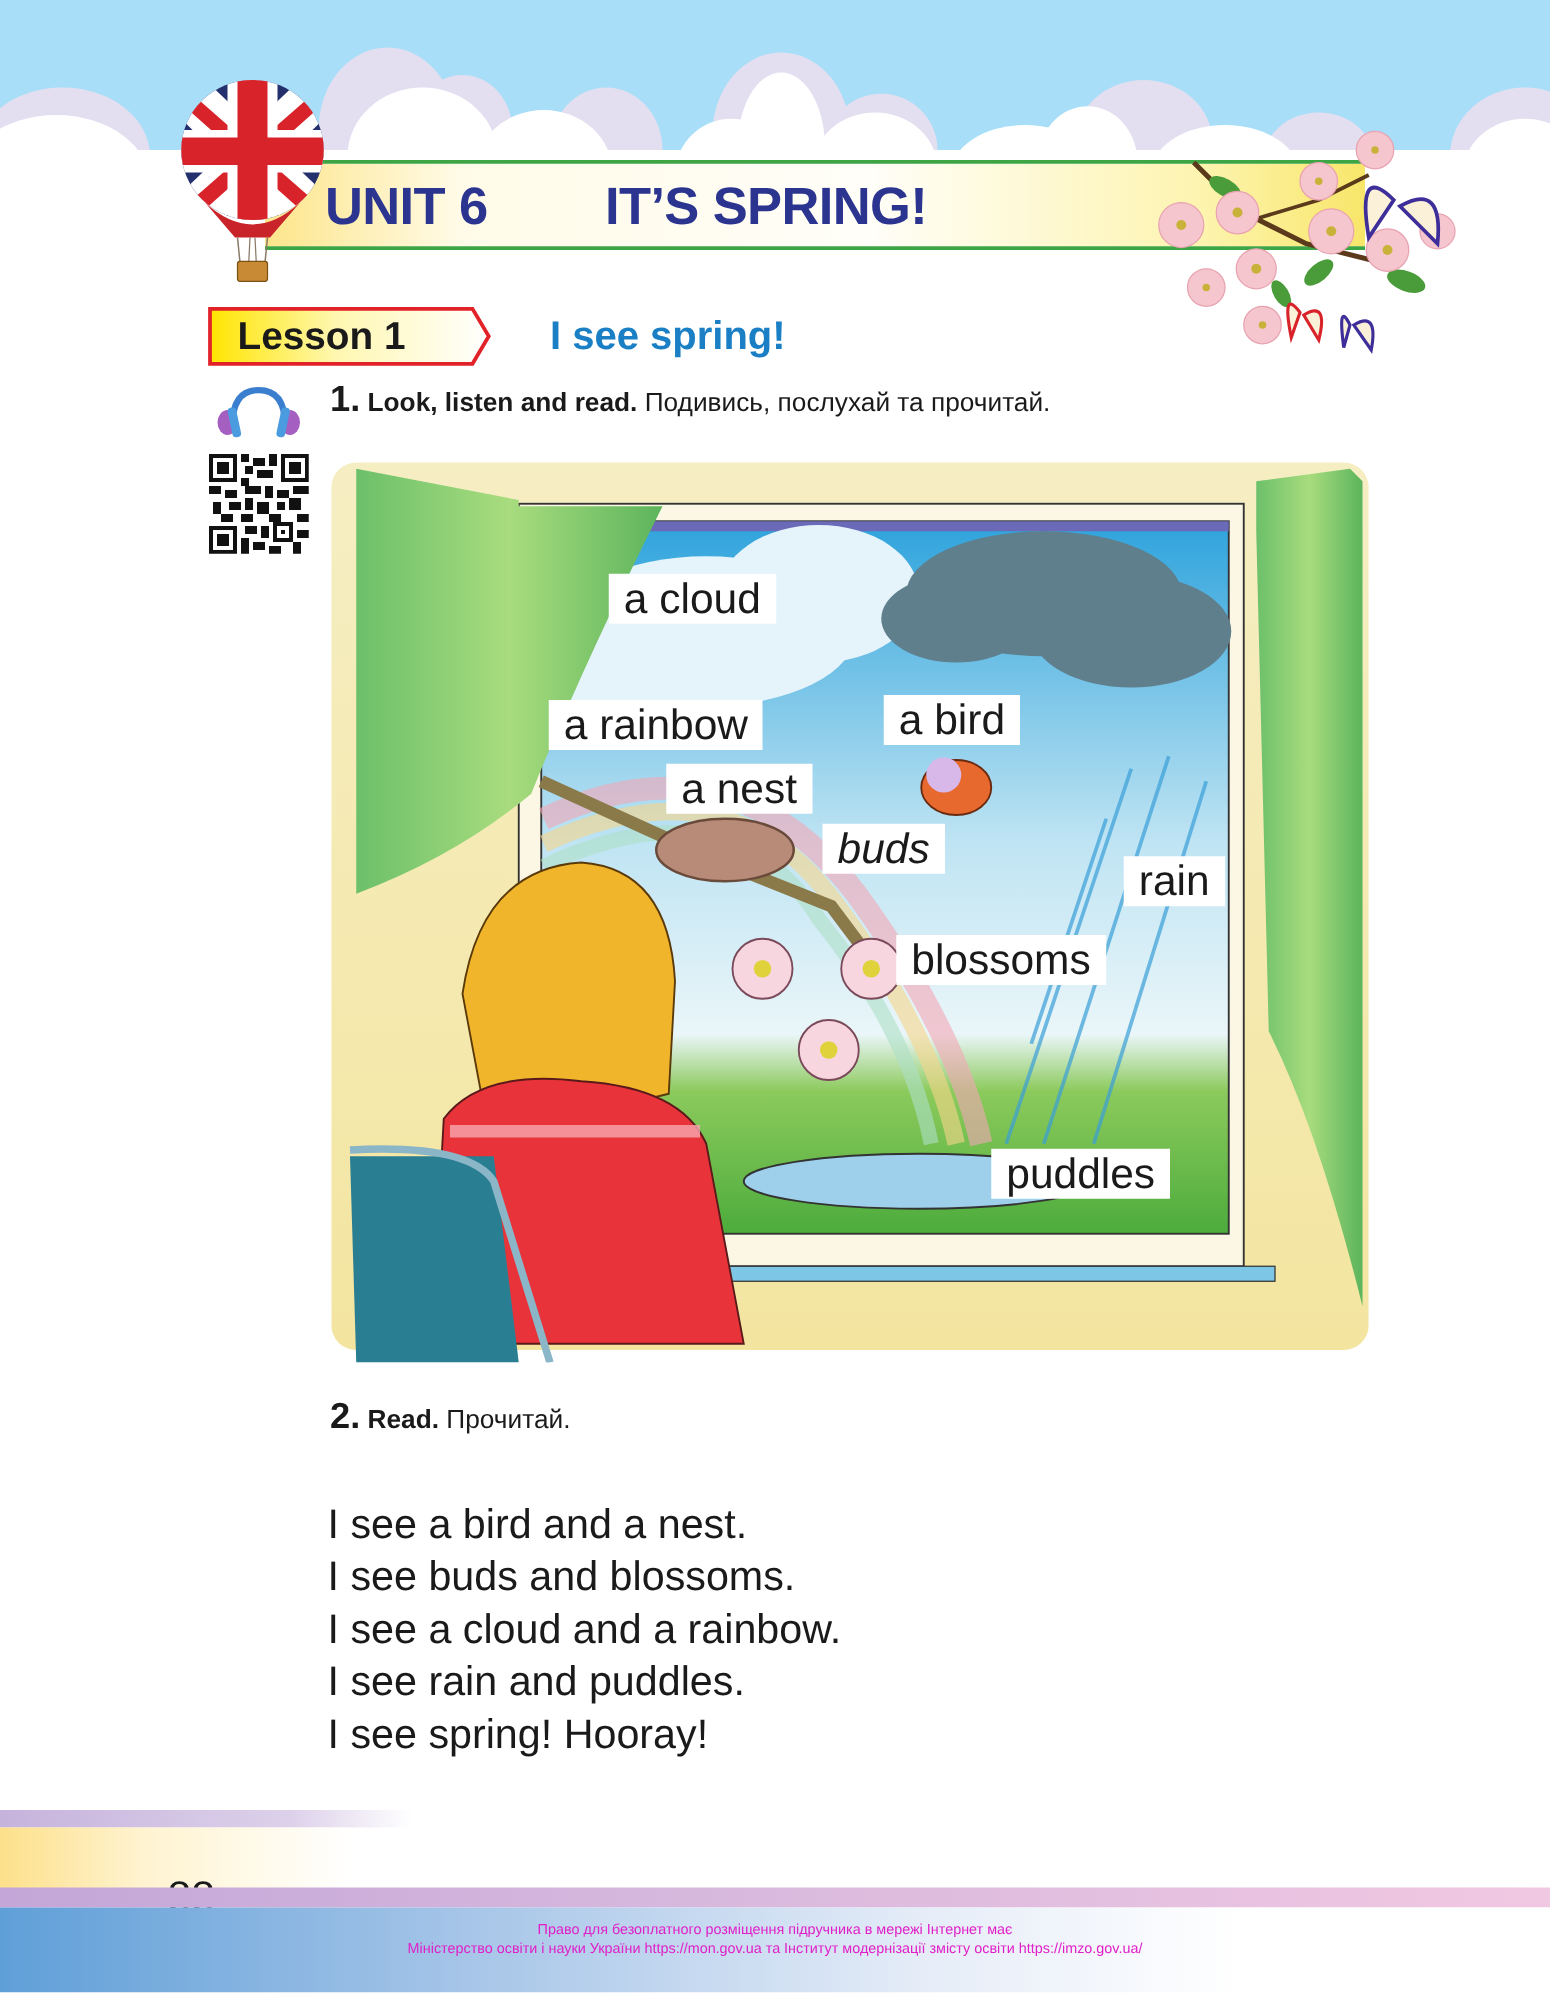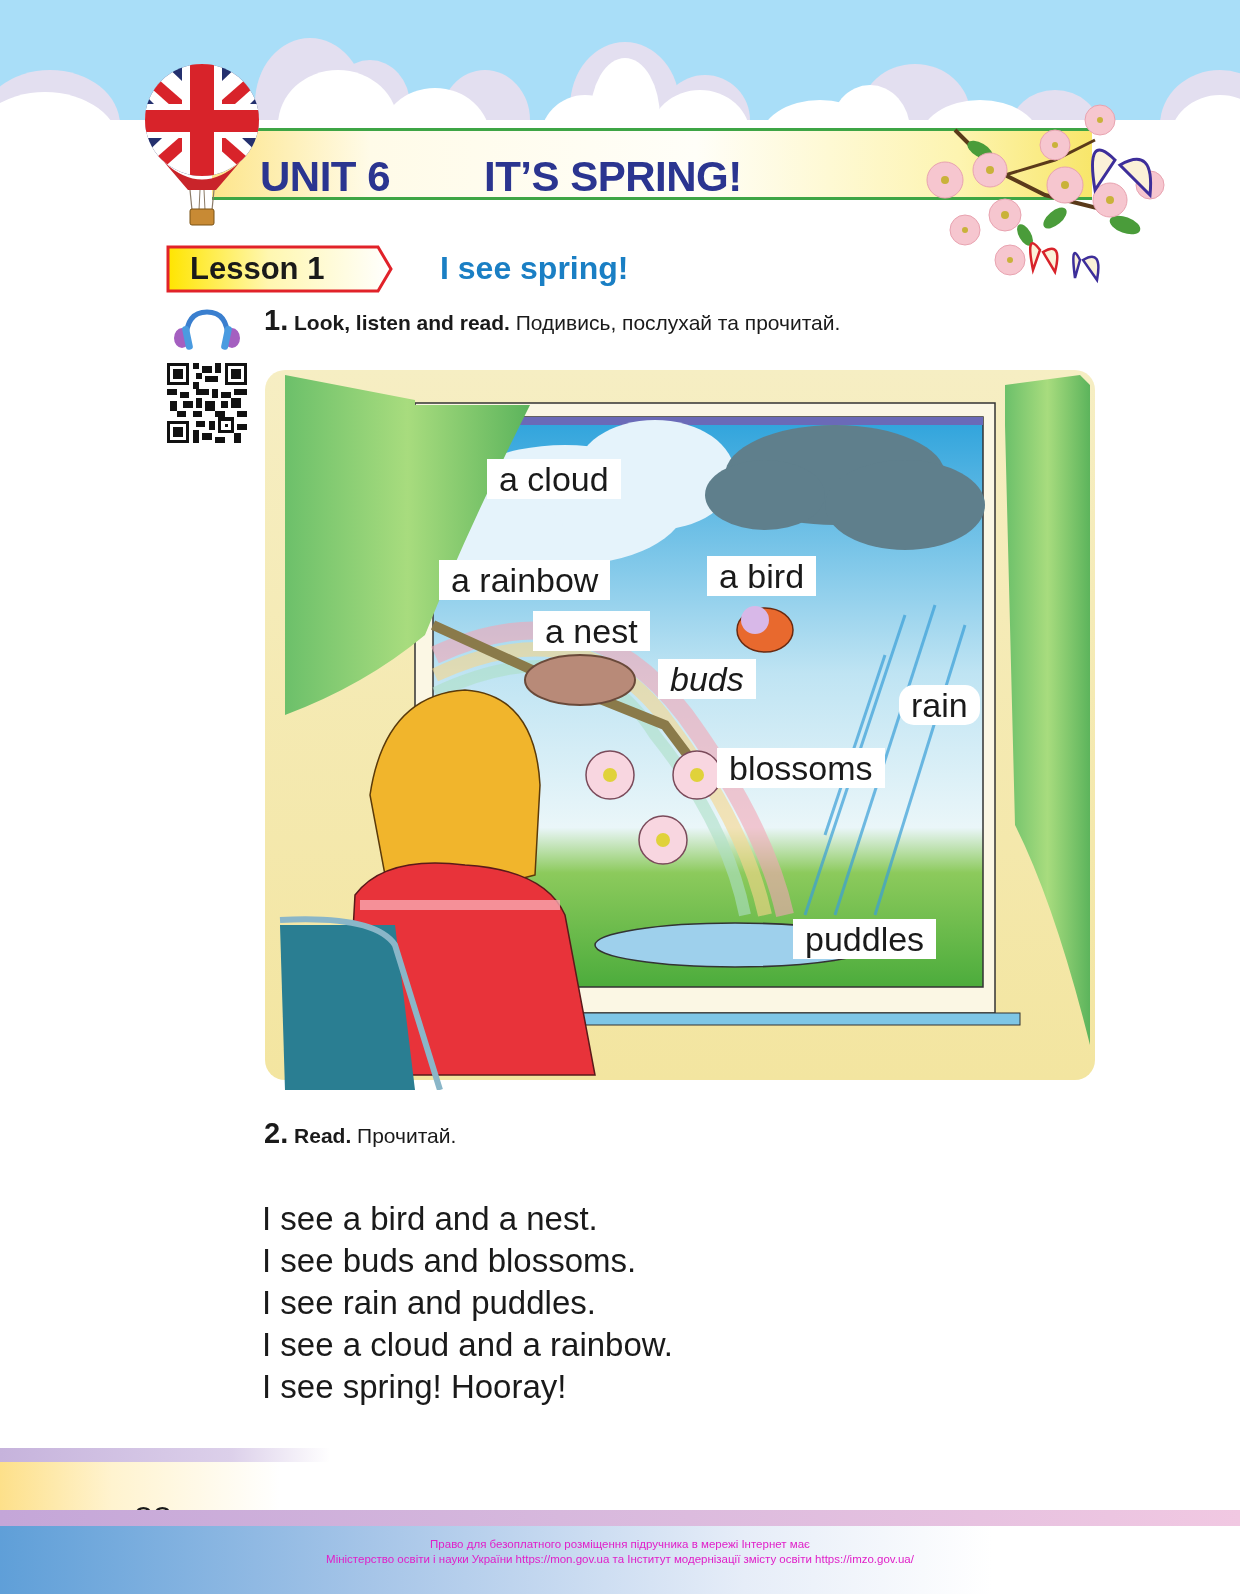--- a/index.html
+++ b/index.html
@@ -17,21 +17,21 @@
   .cloud.front { background: #ffffff; }
   .sky-fade { left: 0; top: 120px; width: 1240px; height: 40px; background: #ffffff; }
 
   
   .banner {
     left: 212px; top: 128px; width: 880px; height: 66px;
     border-top: 3px solid #3ea545; border-bottom: 3px solid #3ea545;
     background: linear-gradient(90deg, #fde58a 0%, #fffbe8 18%, #fffef8 55%, #fdf4b0 85%, #f8e66a 100%);
   }
   .banner-unit, .banner-title {
-    position: absolute; top: 22px; font-weight: bold; font-size: 42px; color: #2b3590;
+    position: absolute; top: 10px; font-weight: bold; font-size: 42px; color: #2b3590;
     letter-spacing: -0.5px;
     text-align: center;
   }
   .banner-unit { left: 48px; }
   .banner-title { left: 272px; }
 
   
   .balloon { left: 142px; top: 62px; width: 120px; height: 170px; }
 
   
@@ -337,36 +337,36 @@
 
     <path d="M15 570 L130 570 L150 735 L20 735 Z" fill="#2a7e92"></path>
     <path d="M15 565 Q110 560 130 590 L175 735" stroke="#8ab6c8" stroke-width="6" fill="none"></path>
   </svg>
 
   <span class="word-label" style="left:222px;top:104px;">a cloud</span>
   <span class="word-label" style="left:174px;top:205px;">a rainbow</span>
   <span class="word-label" style="left:442px;top:201px;">a bird</span>
   <span class="word-label" style="left:268px;top:256px;">a nest</span>
   <span class="word-label" style="left:393px;top:304px;font-style:italic;">buds</span>
-  <span class="word-label" style="left:634px;top:330px;border-radius:15px;">rain</span>
+  <span class="word-label" style="left:634px;top:330px;">rain</span>
   <span class="word-label" style="left:452px;top:393px;">blossoms</span>
   <span class="word-label" style="left:528px;top:564px;">puddles</span>
 </div>
 
 <div class="abs ex-line ex2">
   <span class="ex-num">2.</span>
   <span class="ex-en">Read.</span>
   <span>Прочитай.</span>
 </div>
 
 <div class="abs poem">
   <div class="poem-line">I see a bird and a nest.</div>
   <div class="poem-line">I see buds and blossoms.</div>
+  <div class="poem-line">I see a cloud and a rainbow.</div>
   <div class="poem-line">I see rain and puddles.</div>
-  <div class="poem-line">I see a cloud and a rainbow.</div>
   <div class="poem-line">I see spring! Hooray!</div>
 </div>
 
 <div class="abs pg-top-bar"></div>
 <div class="abs pg-num-box"></div>
 <div class="abs pg-num">88</div>
 <div class="abs pg-bottom-bar"></div>
 <div class="abs footer-band"></div>
 <div class="abs legal legal1">Право для безоплатного розміщення підручника в мережі Інтернет має</div>
 <div class="abs legal legal2">Міністерство освіти і науки України https://mon.gov.ua та Інститут модернізації змісту освіти https://imzo.gov.ua/</div>

